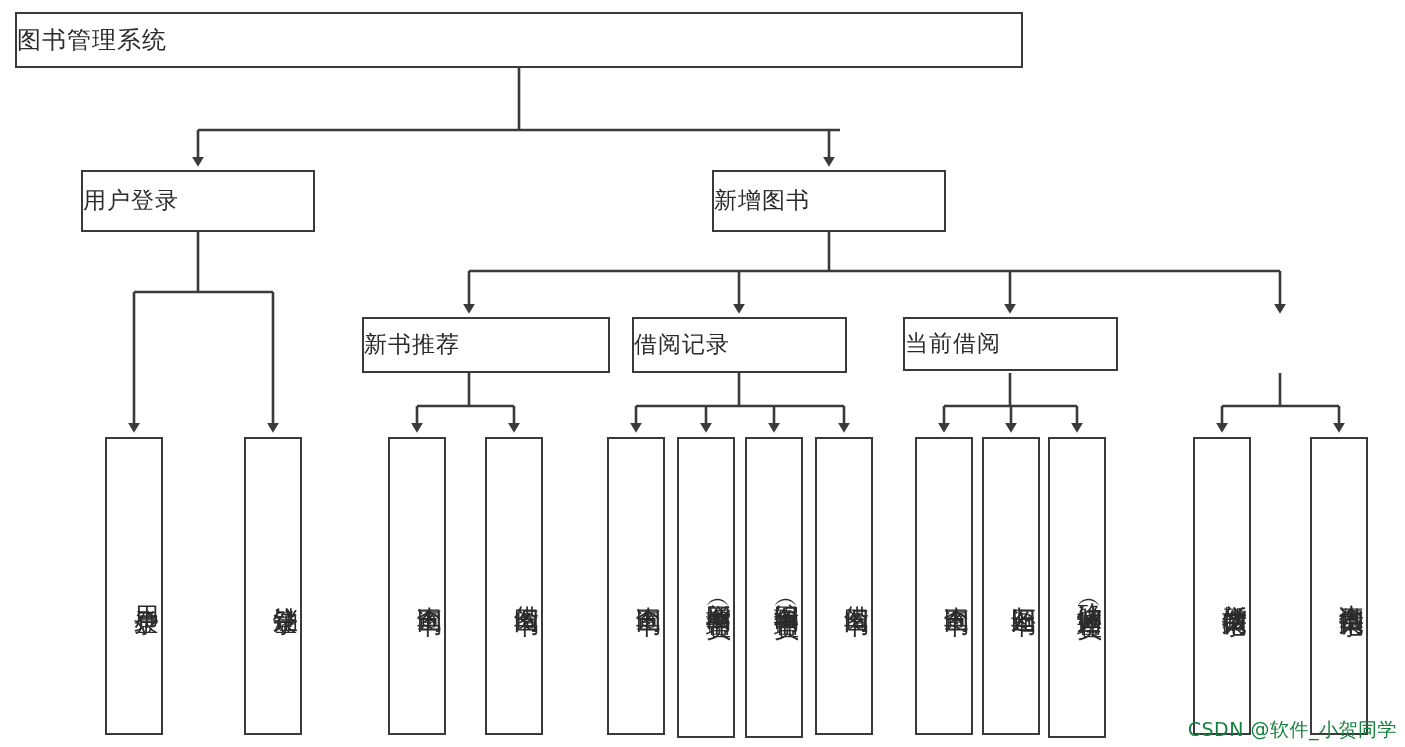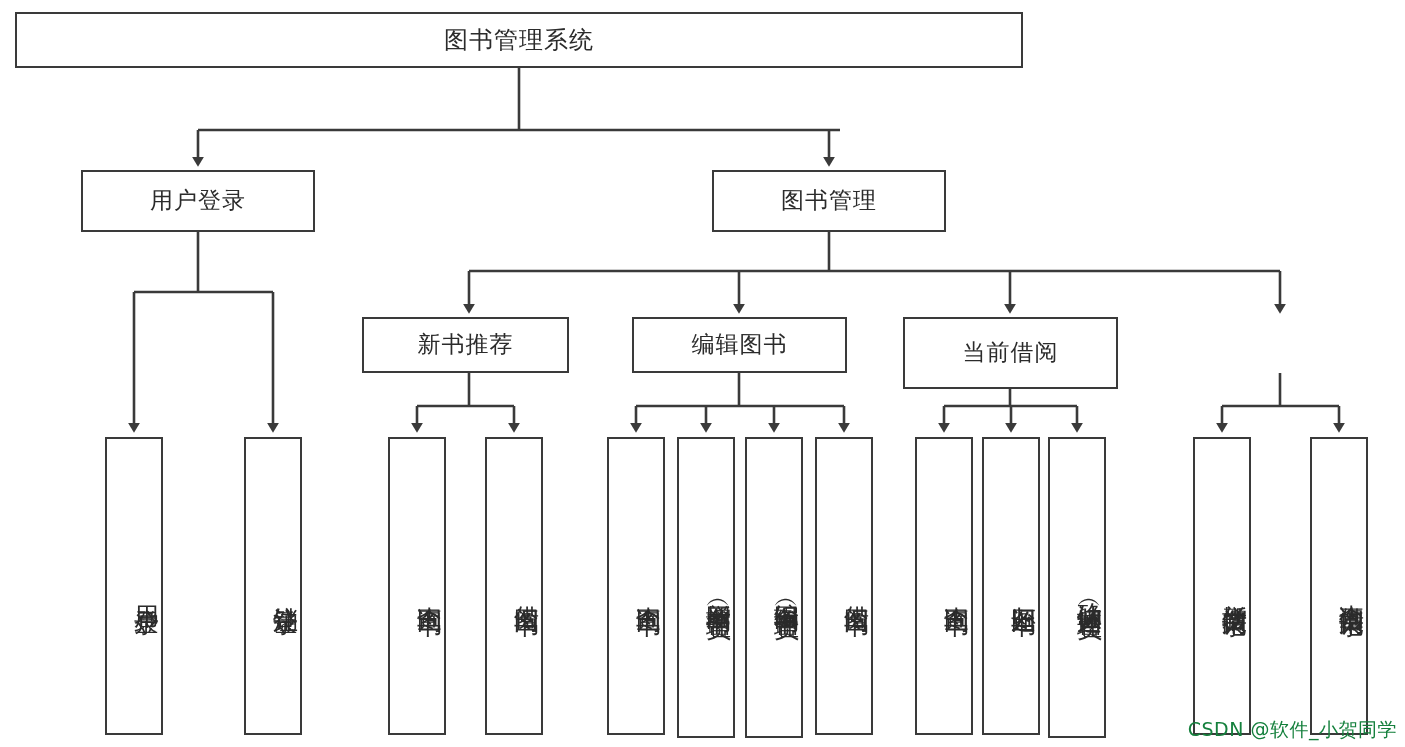--- a/index.html
+++ b/index.html
@@ -26,21 +26,21 @@
     height: 747px;
     pointer-events: none;
   }
   .node {
     position: absolute;
     box-sizing: border-box;
     background: #ffffff;
     border: 2px solid #3a3a3a;
     display: flex;
     align-items: center;
-    justify-content: center;
+    justify-content: flex-start;
     color: #2b2b2b;
   }
   .node.horiz {
     font-size: 23px;
     letter-spacing: 1px;
     line-height: 1.1;
   }
   .node.root {
     font-size: 24px;
   }
@@ -127,30 +127,30 @@
   </svg>
 
   <div class="node horiz root" style="left:15px; top:12px; width:1008px; height:56px;">
     <span>图书管理系统</span>
   </div>
 
   <div class="node horiz" style="left:81px; top:170px; width:234px; height:62px;">
     <span>用户登录</span>
   </div>
   <div class="node horiz" style="left:712px; top:170px; width:234px; height:62px;">
-    <span>图书管理</span>
+    <span>新增图书</span>
   </div>
 
-  <div class="node horiz" style="left:362px; top:317px; width:207px; height:56px;">
+  <div class="node horiz" style="left:362px; top:317px; width:248px; height:56px;">
     <span>新书推荐</span>
   </div>
   <div class="node horiz" style="left:632px; top:317px; width:215px; height:56px;">
-    <span>编辑图书</span>
+    <span>借阅记录</span>
   </div>
-  <div class="node horiz" style="left:903px; top:317px; width:215px; height:72px;">
+  <div class="node horiz" style="left:903px; top:317px; width:215px; height:54px;">
     <span>当前借阅</span>
   </div>
 
   <div class="node vert" style="left:105px; top:437px; width:58px; height:298px;">
     <span class="vtext">用户登录</span>
   </div>
   <div class="node vert" style="left:244px; top:437px; width:58px; height:298px;">
     <span class="vtext">注销登录</span>
   </div>
 

